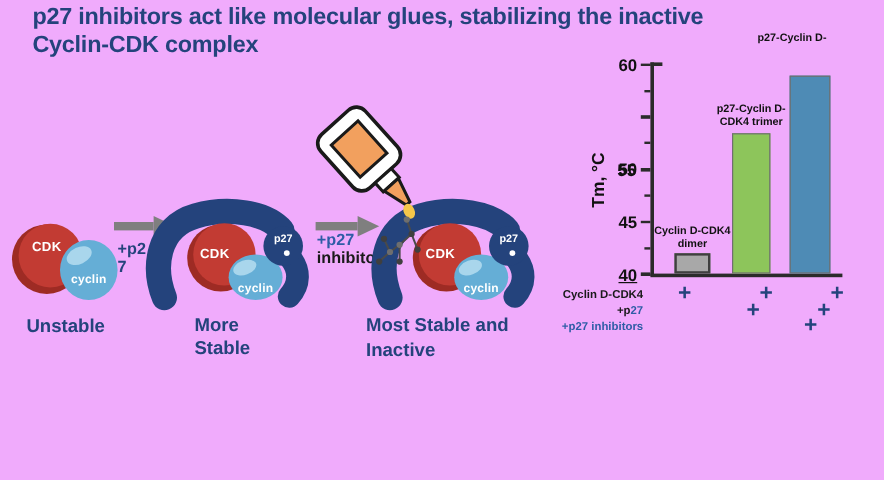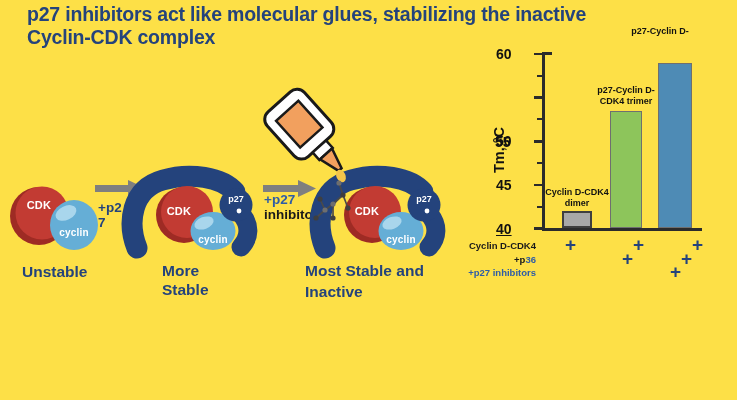--- a/index.html
+++ b/index.html
@@ -1,16 +1,16 @@
 <!DOCTYPE html>
 <html><head>
 <meta charset="utf-8">
 <style>
   html,body{margin:0;padding:0;background:#fff;}
-  #page{position:relative;width:737px;height:400px;background:#fde047;overflow:hidden;
+  #page{position:relative;width:737px;height:400px;background:#f0abfc;overflow:hidden;
         font-family:"Liberation Sans",sans-serif;}
 
   
   #title{position:absolute;left:27px;top:3px;width:690px;
          font-size:19.5px;font-weight:bold;line-height:23px;color:#24437C;letter-spacing:-0.2px;}
   #title span{display:block;}
 
   
   #diagram{position:absolute;left:0;top:85px;width:480px;height:230px;}
   .stage-label{font-family:"Liberation Sans",sans-serif;font-size:15.5px;font-weight:bold;fill:#24437C;}
@@ -21,21 +21,21 @@
   .arrow-label-blue{font-family:"Liberation Sans",sans-serif;font-size:13.5px;font-weight:bold;fill:#2E5CA6;}
   .arrow-label-dark{font-family:"Liberation Sans",sans-serif;font-size:13.5px;font-weight:bold;fill:#1a1a1a;}
 
   
   #chart{position:absolute;left:441px;top:26px;width:296px;height:262px;}
   #ylabel{position:absolute;left:10px;top:114px;width:100px;height:20px;text-align:center;
           font-size:14.5px;font-weight:bold;color:#111;transform:rotate(-90deg);}
   .yaxis{position:absolute;left:101px;top:26px;width:2.5px;height:178px;background:#2b2b2b;}
   .yaxis-hook{position:absolute;left:101px;top:26px;width:10px;height:2.5px;background:#2b2b2b;}
   .xaxis{position:absolute;left:101px;top:202px;width:160px;height:2.5px;background:#2b2b2b;}
-  .ytick-label{position:absolute;width:35px;text-align:left;font-size:14px;font-weight:bold;color:#111;line-height:18px;}
+  .ytick-label{position:absolute;width:35px;text-align:right;font-size:14px;font-weight:bold;color:#111;line-height:18px;}
   .tick-major{position:absolute;width:8px;height:2.5px;background:#2b2b2b;}
   .tick-minor{position:absolute;width:5px;height:2px;background:#2b2b2b;}
   .bar{position:absolute;box-sizing:border-box;}
   .bar-label{position:absolute;text-align:center;font-size:9px;font-weight:bold;color:#111;line-height:10.5px;}
   .bar-label span{display:block;}
   .plus{position:absolute;font-size:19px;font-weight:800;color:#24437C;line-height:1;}
   .cond-label{position:absolute;width:95px;text-align:right;font-size:9.5px;font-weight:bold;line-height:11px;white-space:nowrap;}
   .cond-dark{color:#1a1a1a;}
   .cond-blue{color:#2E5CA6;}
 
@@ -173,19 +173,19 @@
       <div class="tick-major" style="left: 93px; top: 26.75px;"></div>
       <div class="bar" style="left: 121px; width: 30px; top: 185.05px; height: 17.45px; background: rgb(168, 168, 168); border: 2px solid rgb(63, 63, 63);"></div>
       <div class="bar" style="left: 169px; width: 32px; top: 84.7125px; height: 117.787px; background: rgb(141, 197, 91); border: 1px solid rgb(111, 111, 111);"></div>
       <div class="bar" style="left: 217px; width: 34px; top: 36.725px; height: 165.775px; background: rgb(78, 139, 181); border: 1px solid rgb(111, 111, 111);"></div>
       <div class="plus" style="left: 124px; top: 209px;">+</div>
       <div class="plus" style="left: 192px; top: 209px;">+</div>
       <div class="plus" style="left: 251px; top: 209px;">+</div>
       <div class="cond-label" style="left: 0px; top: 214px;"><span class="cond-dark">Cyclin D-CDK4</span></div>
       <div class="plus" style="left: 181px; top: 223px;">+</div>
       <div class="plus" style="left: 240px; top: 223px;">+</div>
-      <div class="cond-label" style="left: 0px; top: 228px;"><span class="cond-dark">+p</span><span class="cond-blue">36</span></div>
+      <div class="cond-label" style="left: 0px; top: 228px;"><span class="cond-dark">+p</span><span class="cond-blue">27</span></div>
       <div class="plus" style="left: 229px; top: 236px;">+</div>
       <div class="cond-label" style="left: 0px; top: 241px;"><span class="cond-blue">+p27 inhibitors</span></div>
     </div>
 
 
 </div>
 
 </body></html>

